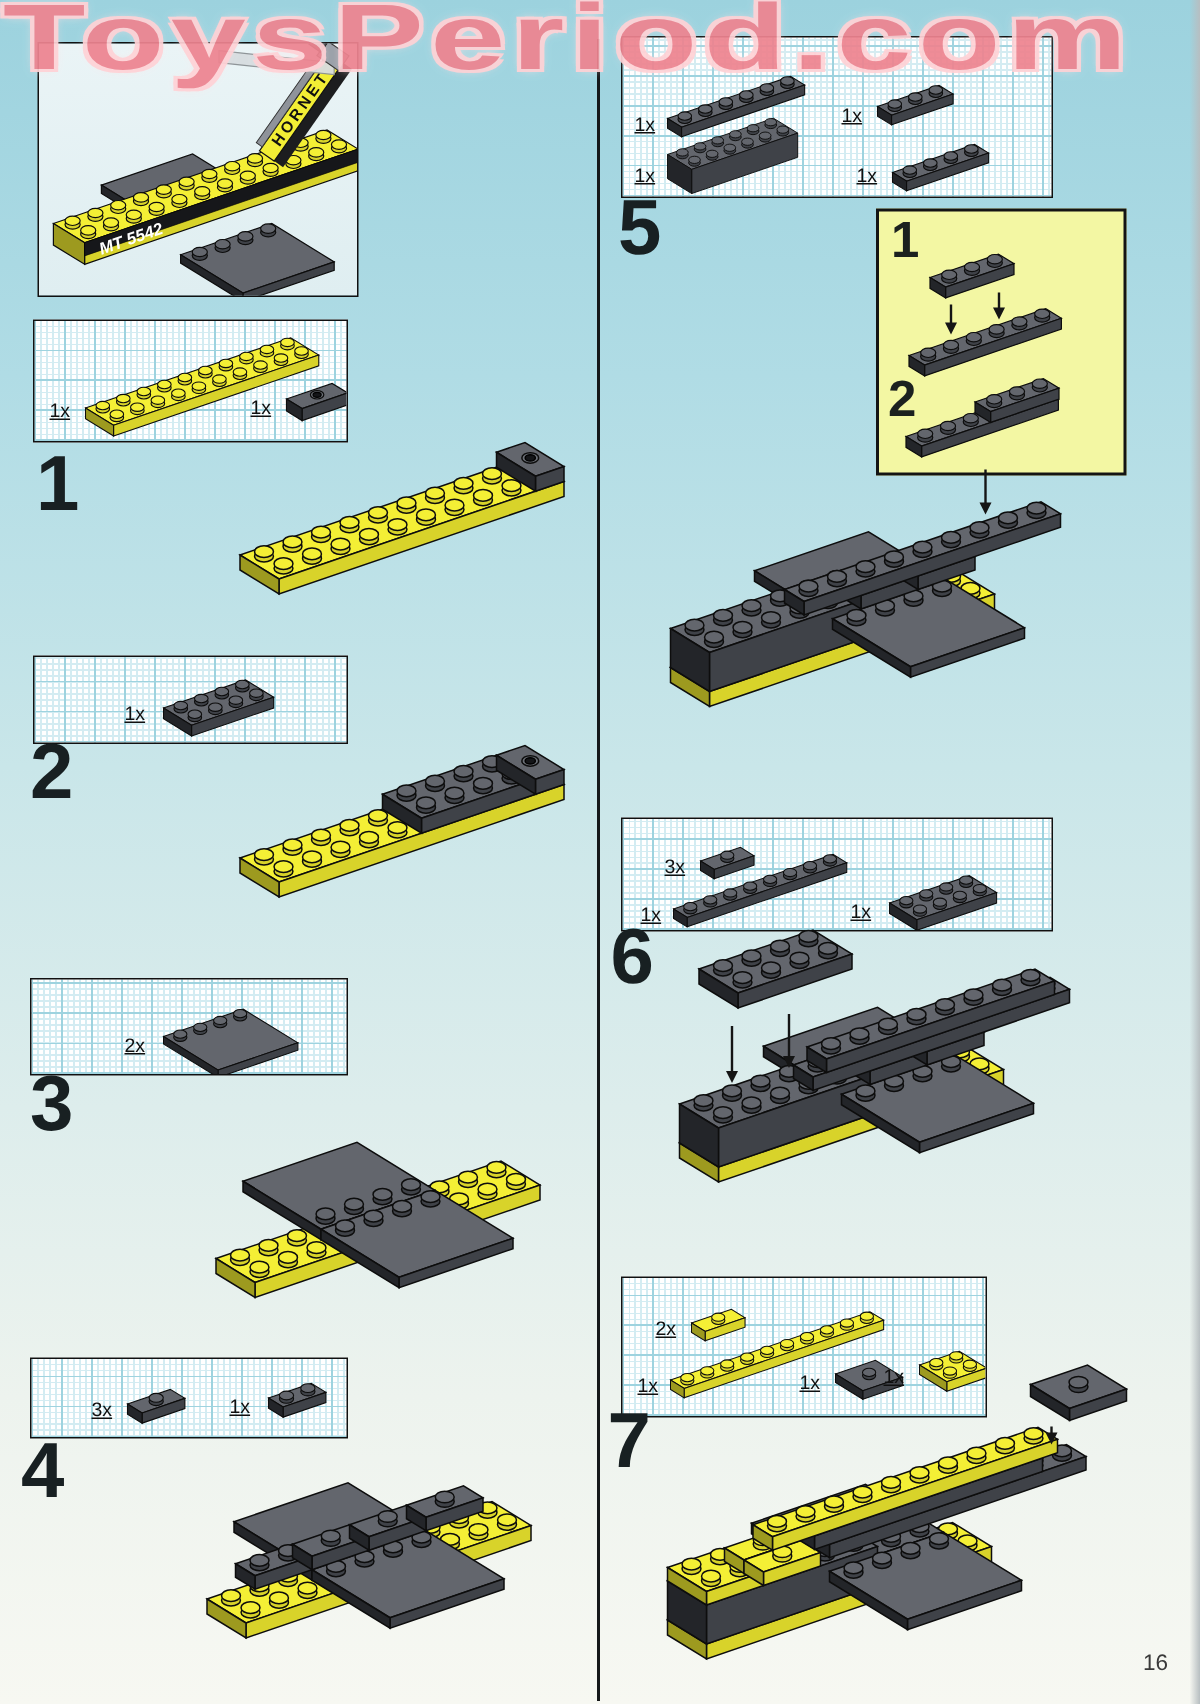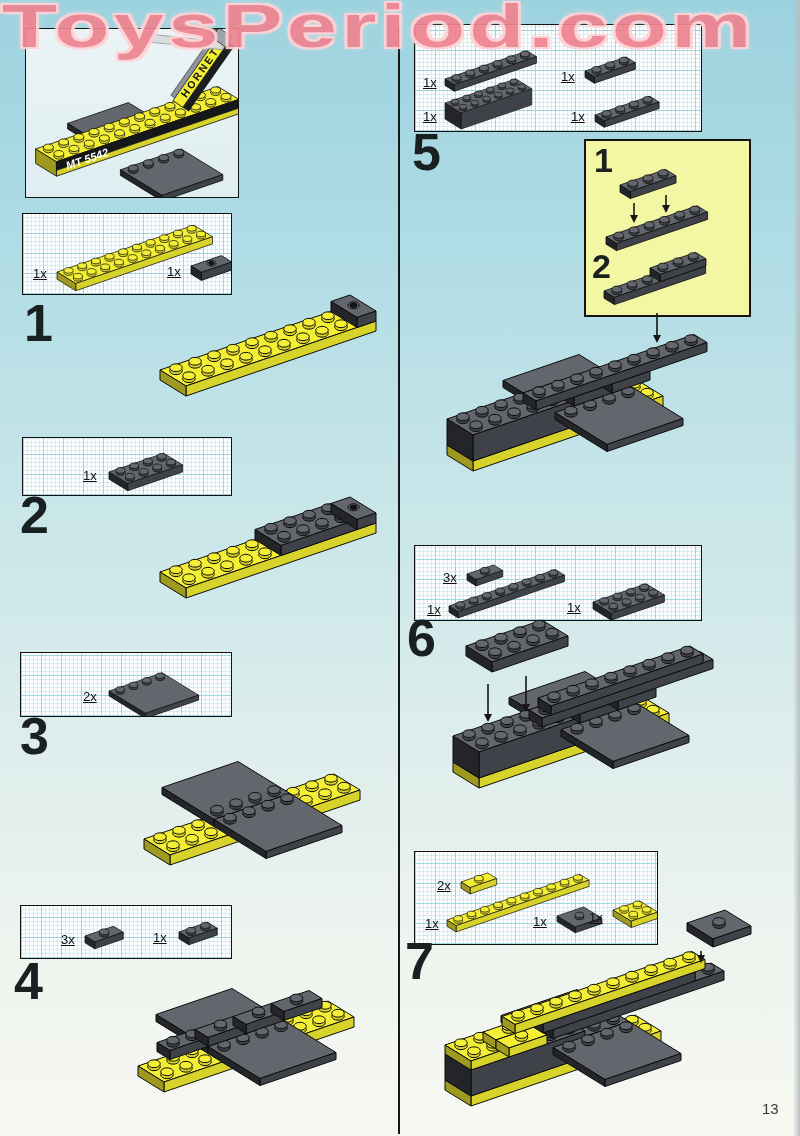--- a/index.html
+++ b/index.html
@@ -1380,14 +1380,14 @@
         </g>
       </svg>
   </div>
   <svg class="asm" style="left:648px;top:313px" width="20" height="36" id="inset-arrow">
       <g>
         <line x1="9" y1="0" x2="9" y2="25" stroke="#151515" stroke-width="1.6"></line>
         <polygon points="5,22 13,22 9,30" fill="#151515"></polygon>
       </g>
     </svg>
 
-  <div class="page-number">13</div>
+  <div class="page-number">16</div>
 </div>
 
 </body></html>

